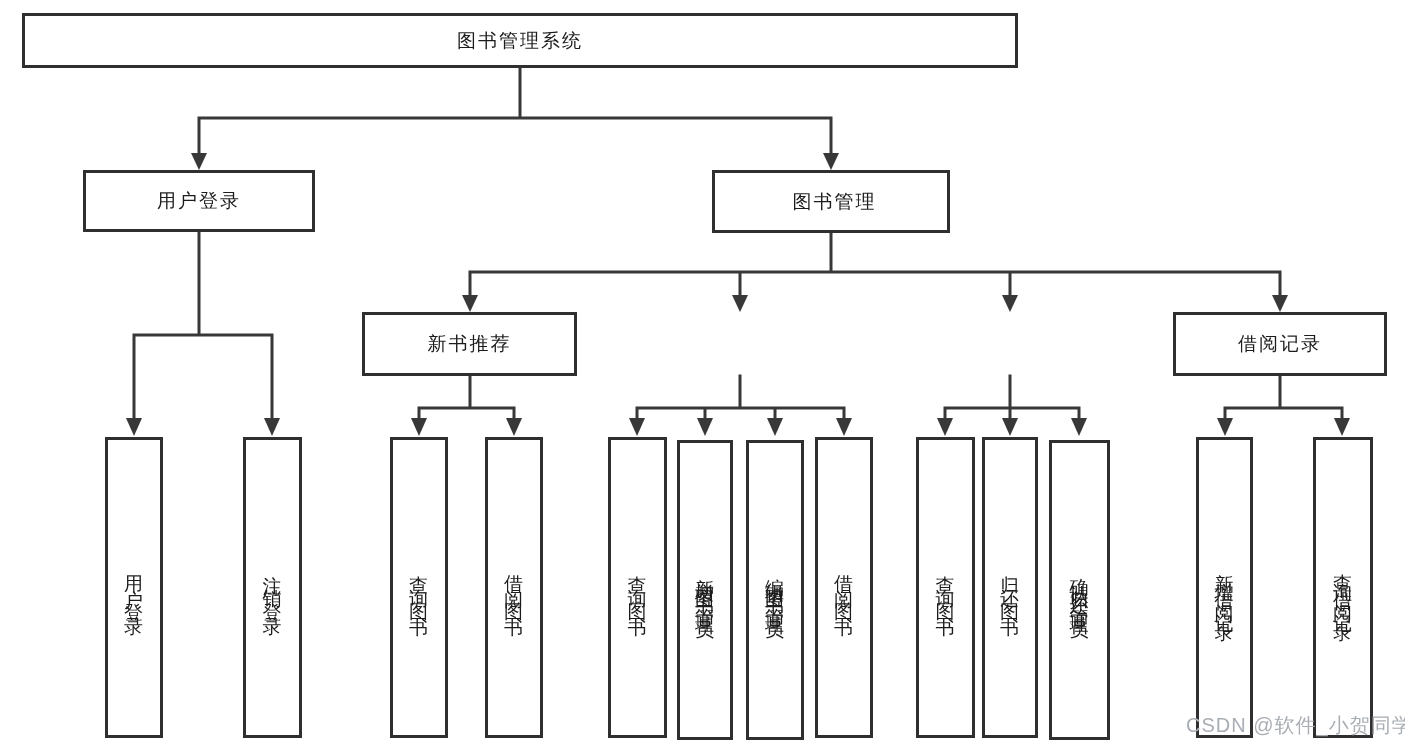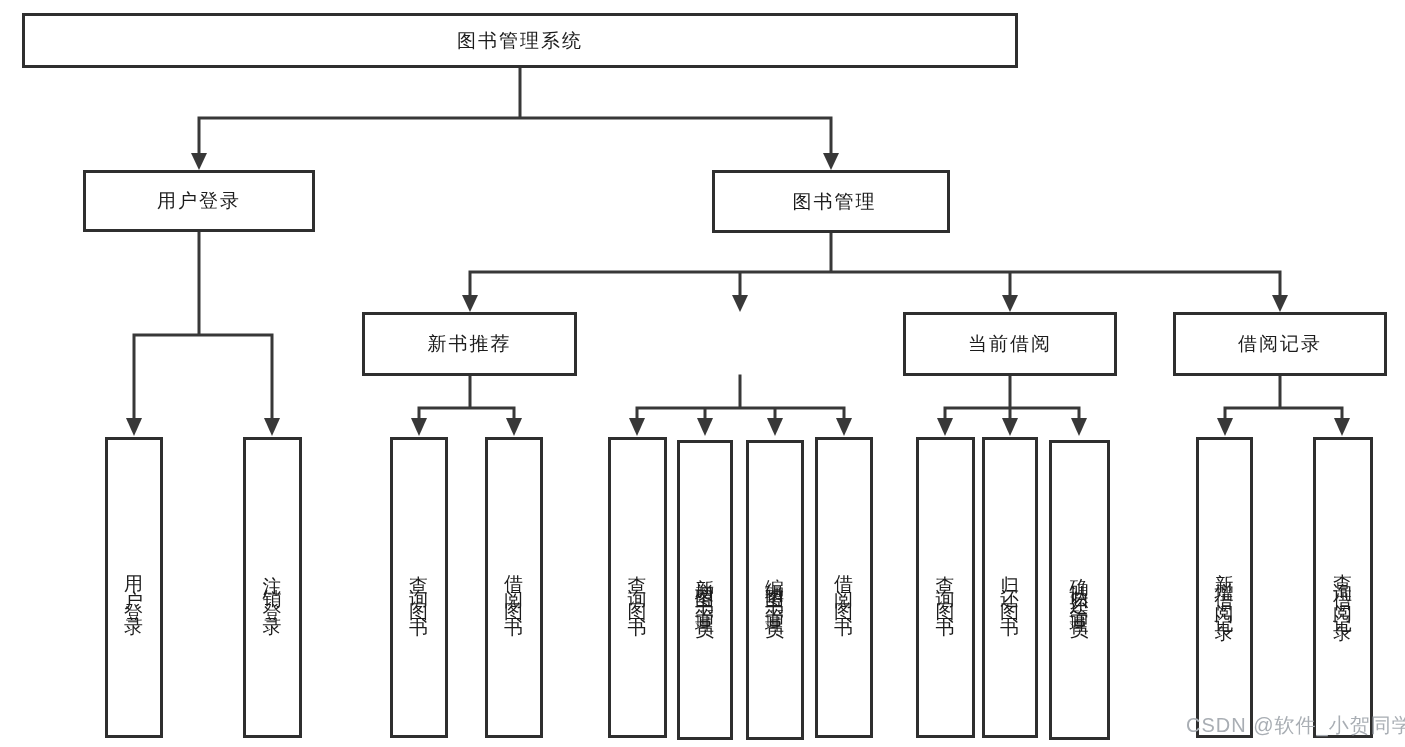--- a/index.html
+++ b/index.html
@@ -105,21 +105,20 @@
       <polygon points="1334,418 1350,418 1342,436" fill="#383838" stroke="none"></polygon>
     </g>
   </svg>
 
   <div class="node hnode" style="left:22px; top:13px; width:996px; height:55px;">图书管理系统</div>
 
   <div class="node hnode" style="left:83px; top:170px; width:232px; height:62px;">用户登录</div>
   <div class="node hnode" style="left:712px; top:170px; width:238px; height:63px;padding-left:7px;">图书管理</div>
 
   <div class="node hnode" style="left:362px; top:312px; width:215px; height:64px;">新书推荐</div>
-  <div class="node hnode" style="left:903px; top:312px; width:214px; height:64px;">当前借阅</div>
   <div class="node hnode" style="left:1173px; top:312px; width:214px; height:64px;">借阅记录</div>
 
   <div class="node vnode cjk4" style="left:105px; top:437px; width:58px; height:301px;">用户登录</div>
   <div class="node vnode cjk4" style="left:243px; top:437px; width:59px; height:301px;">注销登录</div>
 
   <div class="node vnode cjk4" style="left:390px; top:437px; width:58px; height:301px;">查询图书</div>
   <div class="node vnode cjk4" style="left:485px; top:437px; width:58px; height:301px;">借阅图书</div>
 
   <div class="node vnode cjk4" style="left:608px; top:437px; width:59px; height:301px;">查询图书</div>
   <div class="node vnode cjk9" style="left:677px; top:440px; width:56px; height:300px;">新增图书（管理员）</div>

